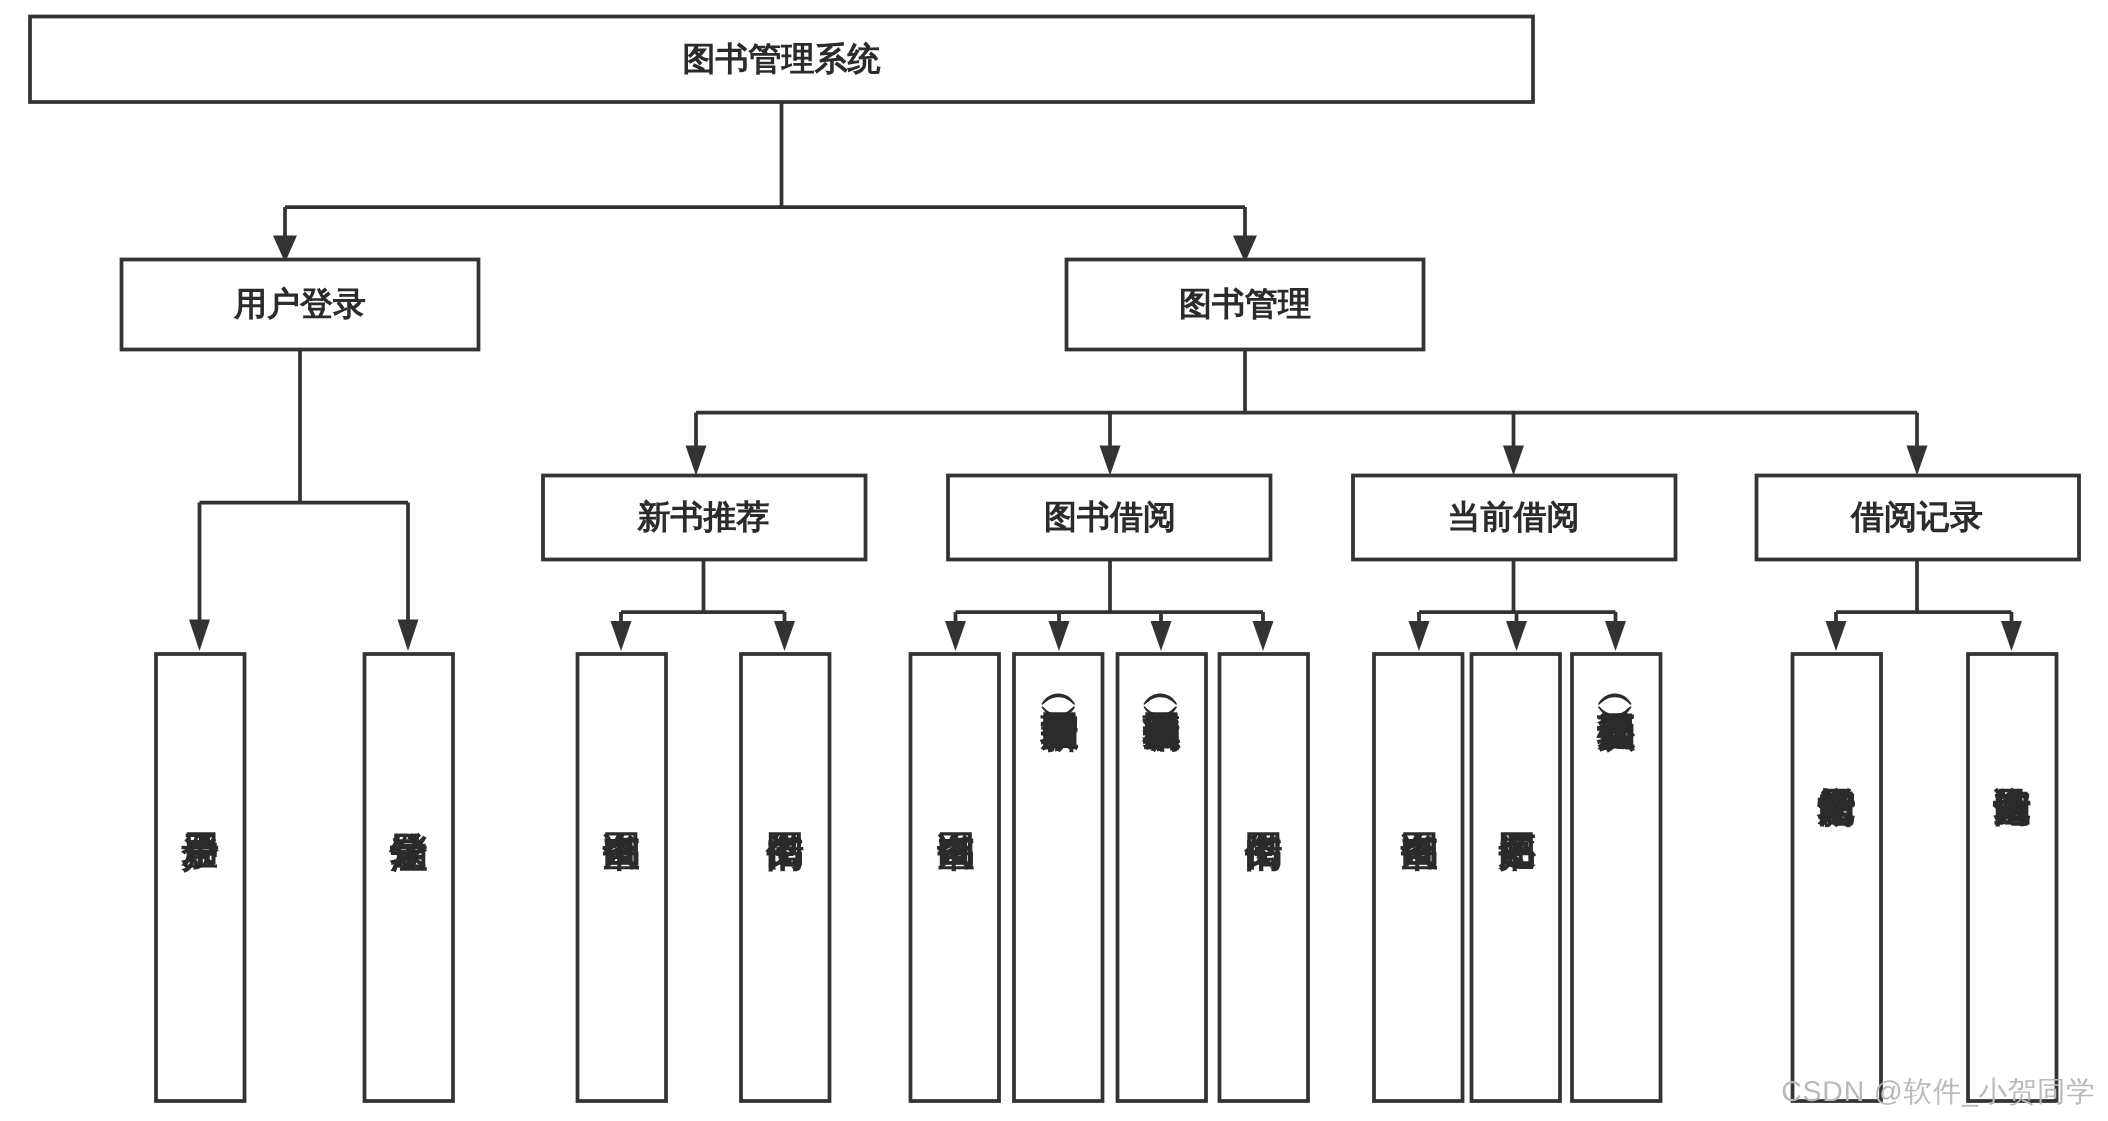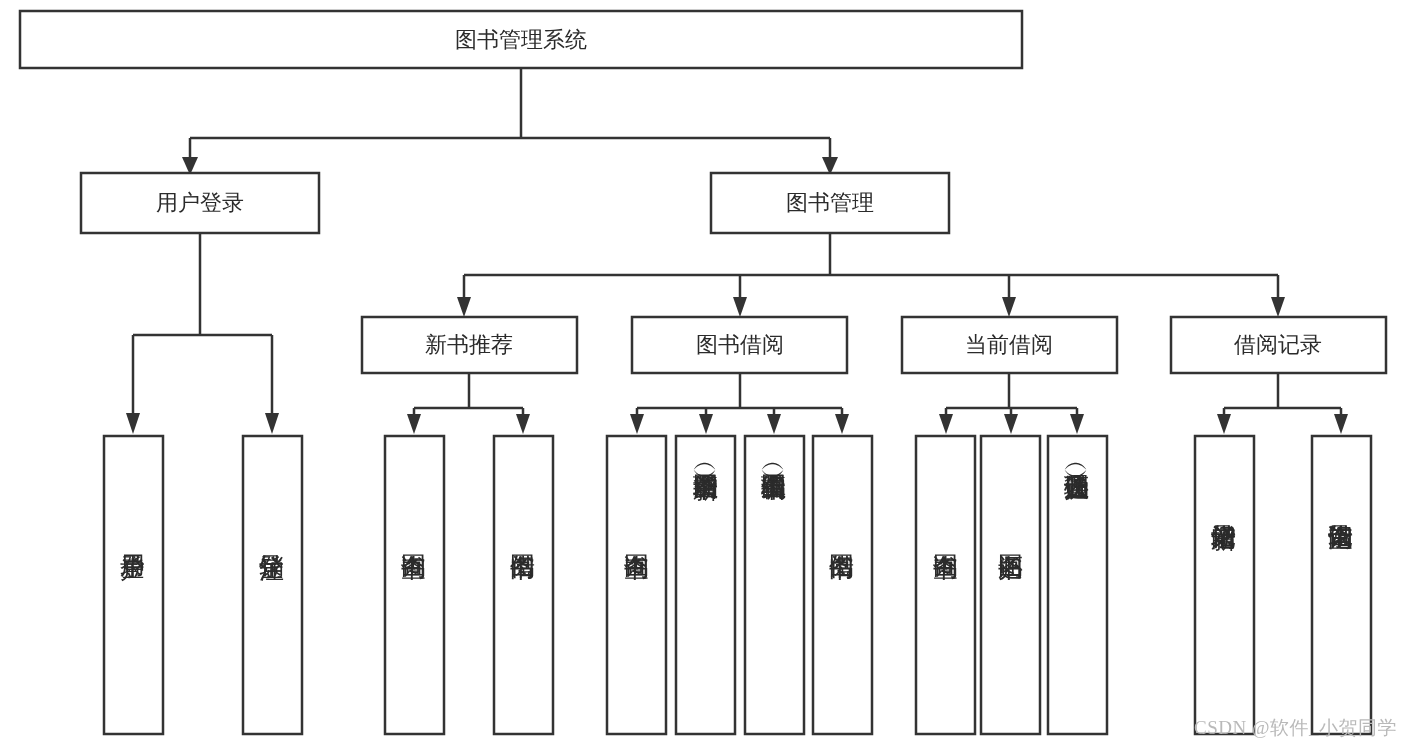--- a/index.html
+++ b/index.html
@@ -13,20 +13,21 @@
     font-family: "Liberation Sans", "DejaVu Sans", sans-serif;
     overflow: hidden;
     position: relative;
   }
   #diagram-root {
     position: absolute;
     left: 0;
     top: 0;
     width: 1405px;
     height: 629px;
+    font-weight: bold;
   }
   .node-rect {
     fill: #ffffff;
     stroke: #333333;
     stroke-width: 2.5;
   }
   .node-label {
     font-family: "Liberation Sans", "DejaVu Sans", sans-serif;
     fill: #2b2b2b;
     font-size: 22px;
@@ -46,21 +47,21 @@
     stroke-linecap: butt;
   }
   .arrow-head {
     fill: #333333;
     stroke: none;
   }
   .watermark {
     position: absolute;
     right: 8px;
     bottom: 6px;
-    font-family: Liberation Serif, serif;
+    font-family: Liberation Sans, sans-serif;
     font-size: 19px;
     color: #b9b9b9;
     white-space: nowrap;
     letter-spacing: 0.5px;
   }
 </style>
 </head>
 <body>
 
 <div id="diagram-root">

